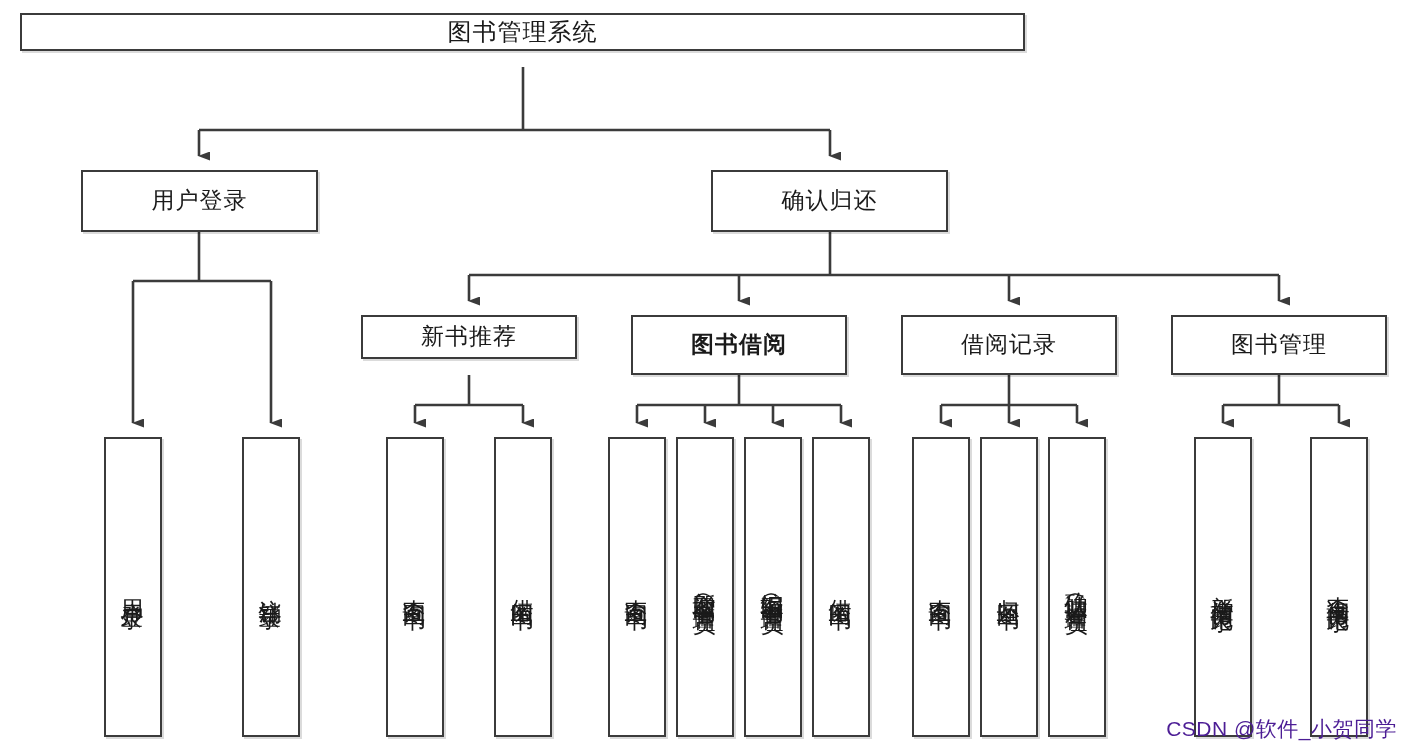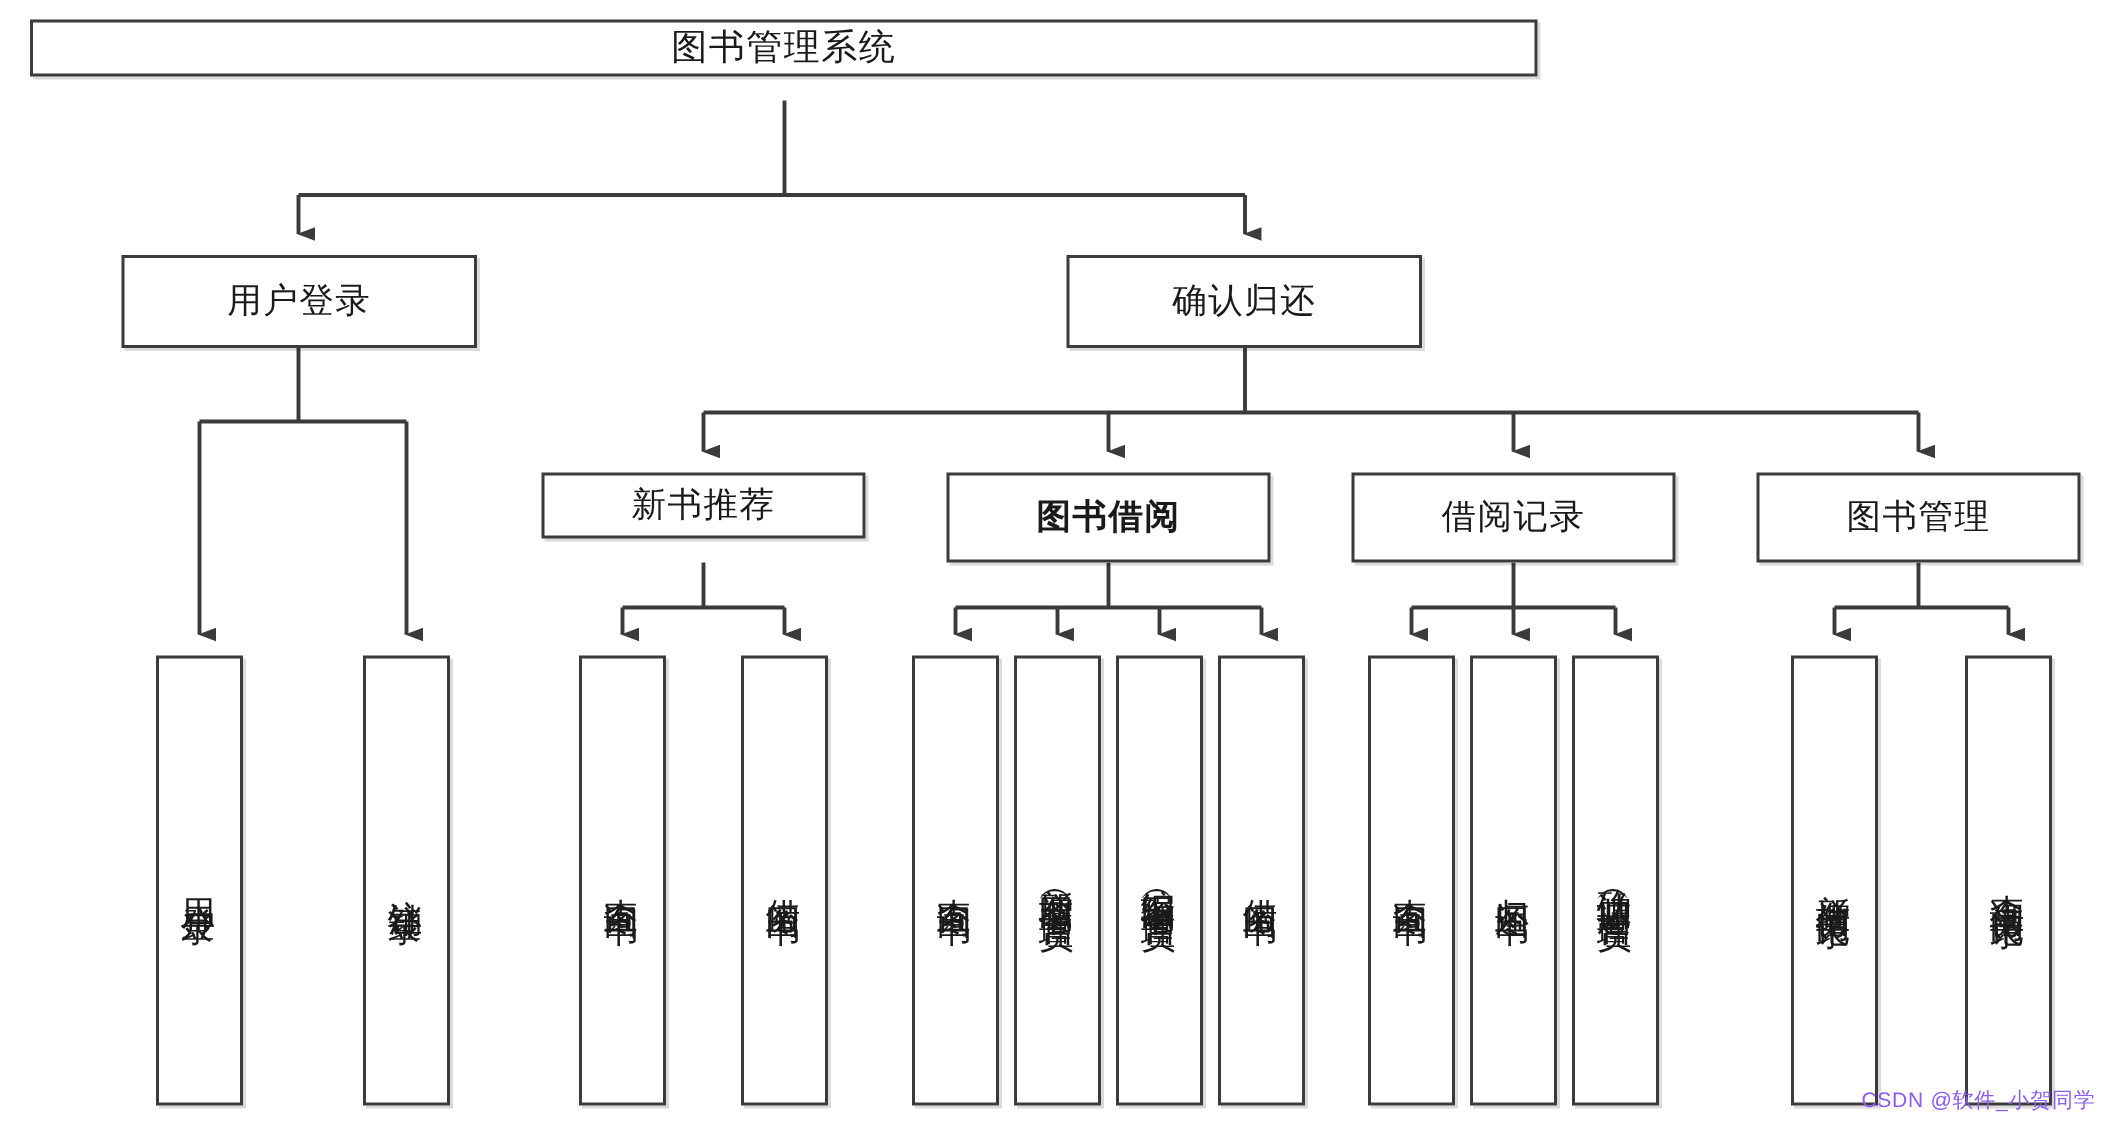--- a/index.html
+++ b/index.html
@@ -57,22 +57,22 @@
     white-space: nowrap;
     display: block;
   }
   .node.root {
     font-size: 24px;
   }
   #watermark {
     position: absolute;
     right: 8px;
     bottom: 4px;
-    font-size: 14px;
-    color: #8b5cf6;
+    font-size: 21px;
+    color: #4c1d95;
     letter-spacing: 0.5px;
     white-space: nowrap;
     user-select: none;
   }
 </style>
 </head>
 <body>
 
 <div id="canvas">
 

